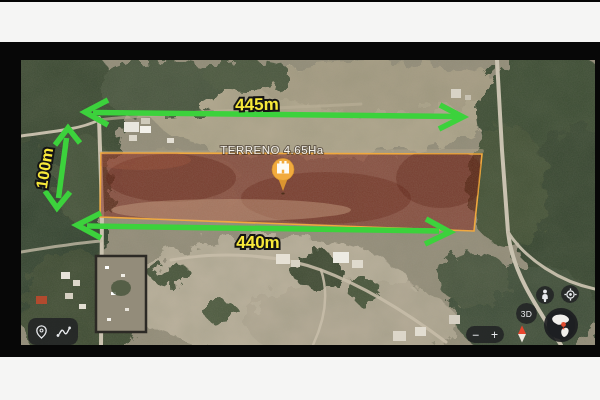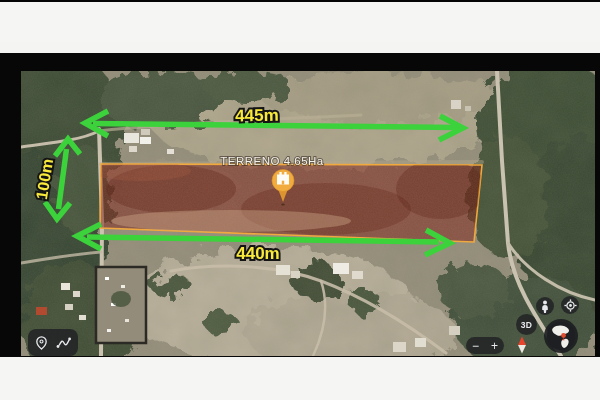--- a/index.html
+++ b/index.html
@@ -1,35 +1,35 @@
 <!DOCTYPE html>
 <html><head>
 <meta charset="utf-8">
 <style>
   * { margin:0; padding:0; box-sizing:border-box; }
   html,body { width:600px; height:400px; overflow:hidden; background:#f4f4f3;
               font-family:"Liberation Sans", sans-serif; }
   #screen { position:relative; width:600px; height:400px; background:#f4f4f3; }
   #top-line   { position:absolute; left:0; top:0; width:600px; height:2px; background:#050505; }
   #top-bar    { position:absolute; left:0; top:2px; width:600px; height:40px; background:#f5f5f4; }
-  #frame      { position:absolute; left:0; top:53px; width:600px; height:315px; background:#070707; }
+  #frame      { position:absolute; left:0; top:42px; width:600px; height:315px; background:#070707; }
   #bottom-bar { position:absolute; left:0; top:357px; width:600px; height:43px; background:#f5f5f4; }
   #viewport   { position:absolute; left:21px; top:18px; width:574px; height:285px;
                 overflow:hidden; background:#8f887a; }
   #map-svg { position:absolute; left:0; top:0; }
 
   
   .ctl { position:absolute; display:flex; align-items:center; justify-content:center;
          background:rgba(32,33,36,0.84); color:#e8eaed; }
   #tools-pill { left:7px; top:258px; width:50px; height:27px; border-radius:8px; gap:7px; }
   #tools-pill svg { display:block; }
   .circle-btn { border-radius:50%; }
   #pegman-btn      { left:515px; top:226px; width:18px; height:18px; }
   #mylocation-btn  { left:540px; top:225px; width:18px; height:18px; }
-  #btn-3d  { left:495px; top:243px; width:21px; height:21px; font-size:8.5px; font-weight:bold;
+  #btn-3d  { left:495px; top:243px; width:21px; height:21px; font-size:8.5px; font-weight:normal;
              letter-spacing:.3px; }
   #globe-btn { left:523px; top:248px; width:34px; height:34px; border-radius:50%;
                background:rgba(28,29,32,0.9); }
   #zoom-pill { left:445px; top:266px; width:38px; height:17px; border-radius:9px;
                justify-content:space-between; padding:0 6px; font-size:12px; }
   #zoom-pill span { line-height:1; cursor:default; }
   #compass { position:absolute; left:495px; top:265px; width:12px; height:18px; }
 </style>
 </head>
 <body>

